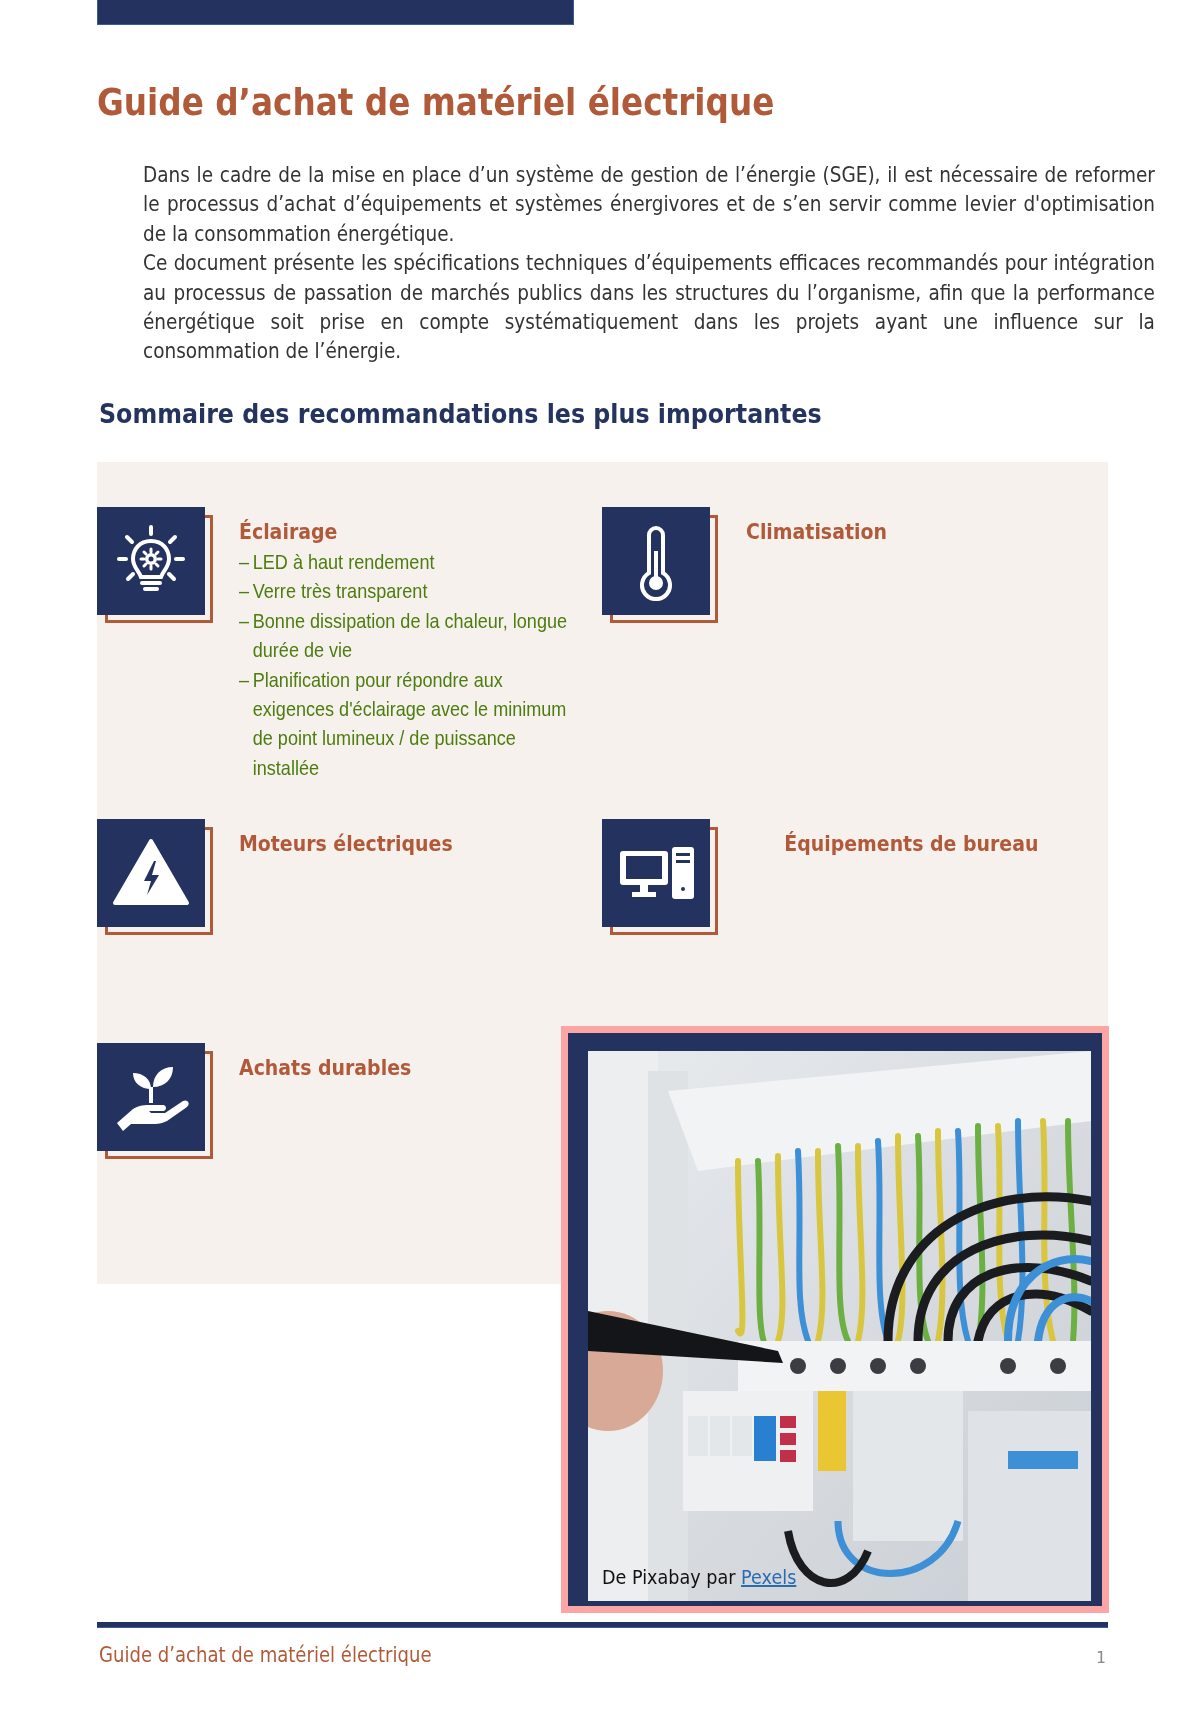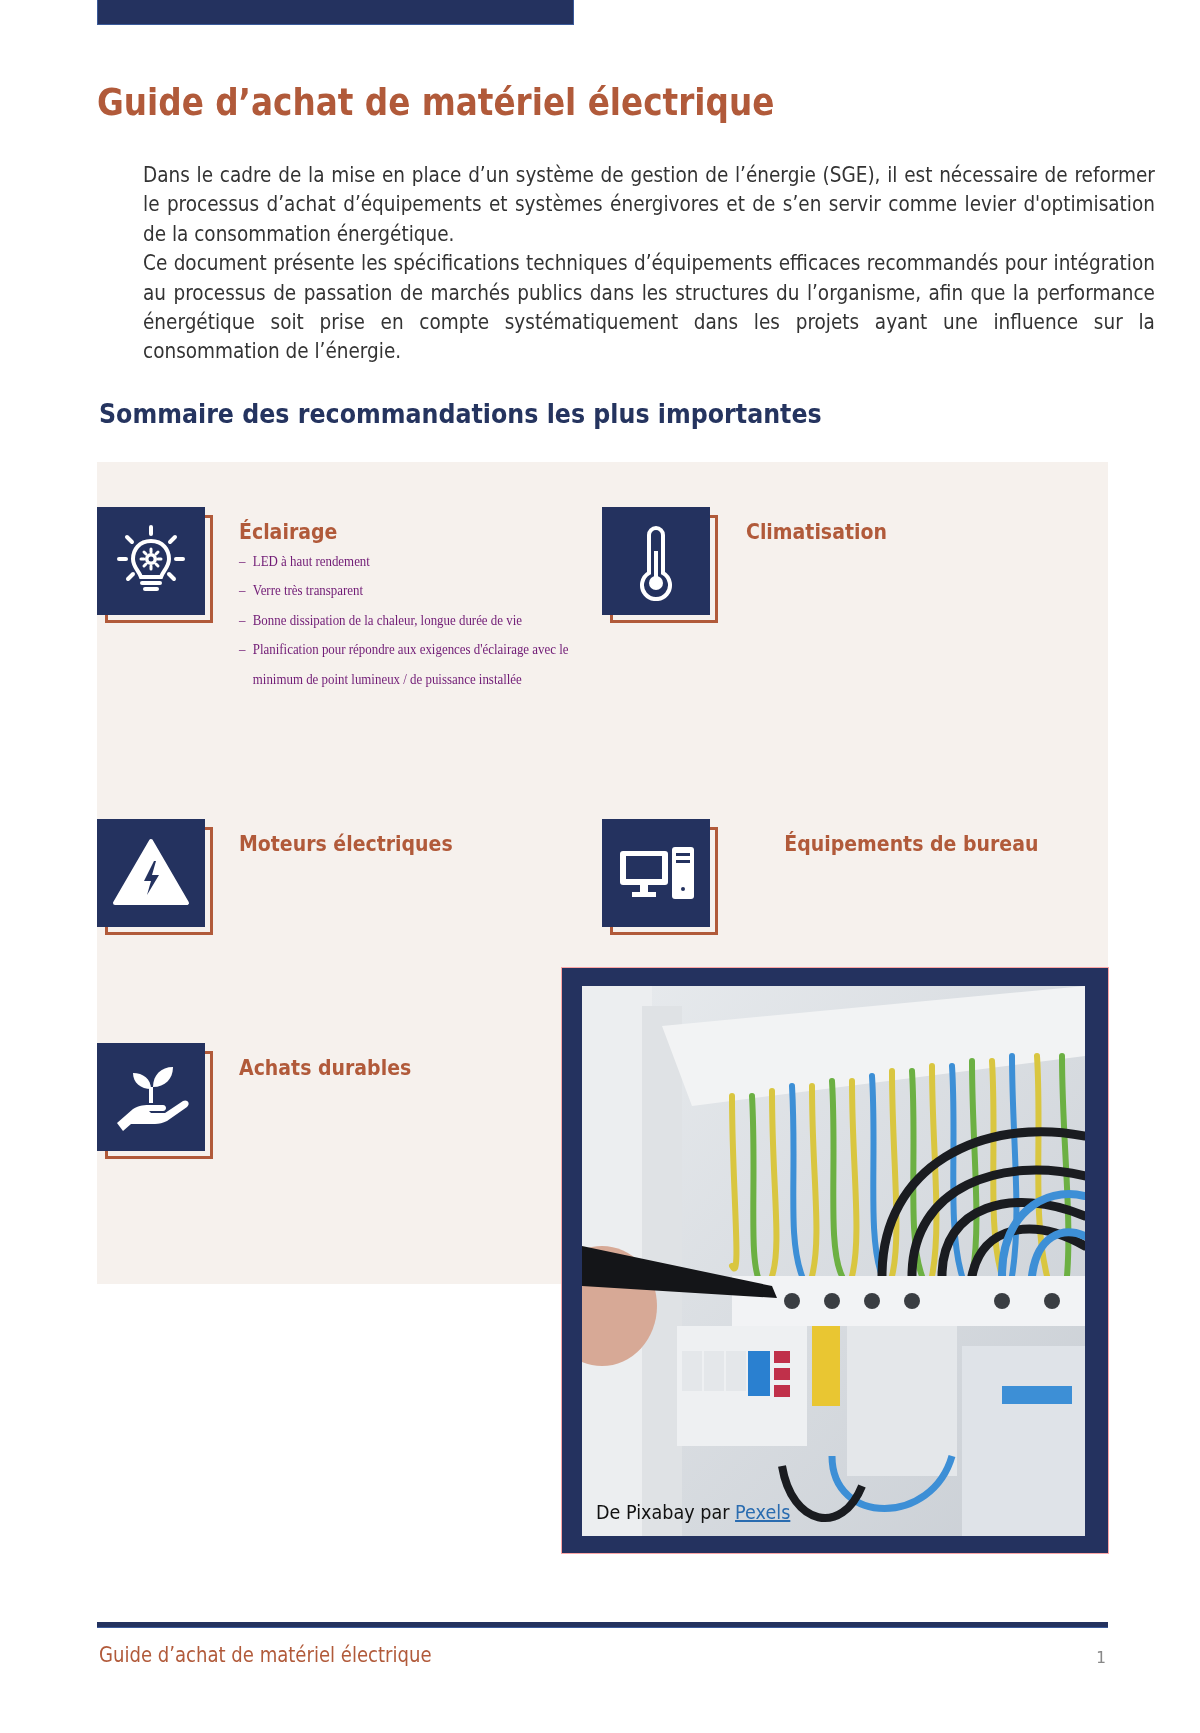--- a/index.html
+++ b/index.html
@@ -18,25 +18,25 @@
     .panel { position: absolute; left: 97px; top: 462px; width: 1011px; height: 822px; background: #f6f1ed; }
 
     .card { position: absolute; }
     .icon-wrap { position: absolute; left: 0; top: 0; width: 116px; height: 116px; }
     .icon-outline { position: absolute; left: 8px; top: 8px; width: 108px; height: 108px; border: 3px solid #b15a3a; }
     .icon-box { position: absolute; left: 0; top: 0; width: 108px; height: 108px; background: #24325f; display: flex; align-items: center; justify-content: center; }
     .icon-box svg { width: 80px; height: 80px; }
 
     .card-text { position: absolute; left: 142px; top: 10px; width: 340px; }
     .card-title { font-family: "DejaVu Sans", sans-serif; font-size: 22px; font-weight: bold; color: #b15a3a; line-height: 30px; transform: scaleX(0.86); transform-origin: left top; white-space: nowrap; }
-    .card-list { list-style: none; font-family: Liberation Serif, serif; font-size: 15px; line-height: 29.4px; color: #701a75; }
+    .card-list { list-style: none; font-family: Liberation Sans, sans-serif; font-size: 21px; line-height: 29.4px; color: #4d7c0f; }
     .card-list li { position: relative; padding-left: 16px; transform: scaleX(0.86); transform-origin: left top; width: 116%; }
     .card-list li::before { content: "–"; position: absolute; left: 0; top: 0; }
 
-    .photo-frame { position: absolute; left: 561px; top: 967px; width: 548px; height: 587px; background: #24325f; border: 1px solid #fca5a5; }
+    .photo-frame { position: absolute; left: 561px; top: 1026px; width: 548px; height: 587px; background: #24325f; border: 7px solid #fca5a5; }
     .photo { position: absolute; left: 20px; top: 18px; width: 503px; height: 550px; overflow: hidden; background: #d9dde2; }
     .photo svg { width: 100%; height: 100%; display: block; }
     .photo-credit { position: absolute; left: 14px; bottom: 12px; font-family: "DejaVu Sans", sans-serif; font-size: 20px; color: #111111; transform: scaleX(0.88); transform-origin: left bottom; white-space: nowrap; }
     .photo-credit a { color: #2a6cb0; text-decoration: underline; }
 
     .footer-rule { position: absolute; left: 97px; top: 1622px; width: 1011px; height: 6px; background: #24325f; border-bottom: 1px solid #3a5a9a; }
     .footer-title { position: absolute; left: 99px; top: 1643px; font-family: "DejaVu Sans", sans-serif; font-size: 21px; color: #b15a3a; transform: scaleX(0.86); transform-origin: left top; white-space: nowrap; }
     .page-number { position: absolute; left: 1096px; top: 1648px; font-family: "DejaVu Sans Mono", monospace; font-size: 16px; color: #888888; }
   </style>
 </head>

